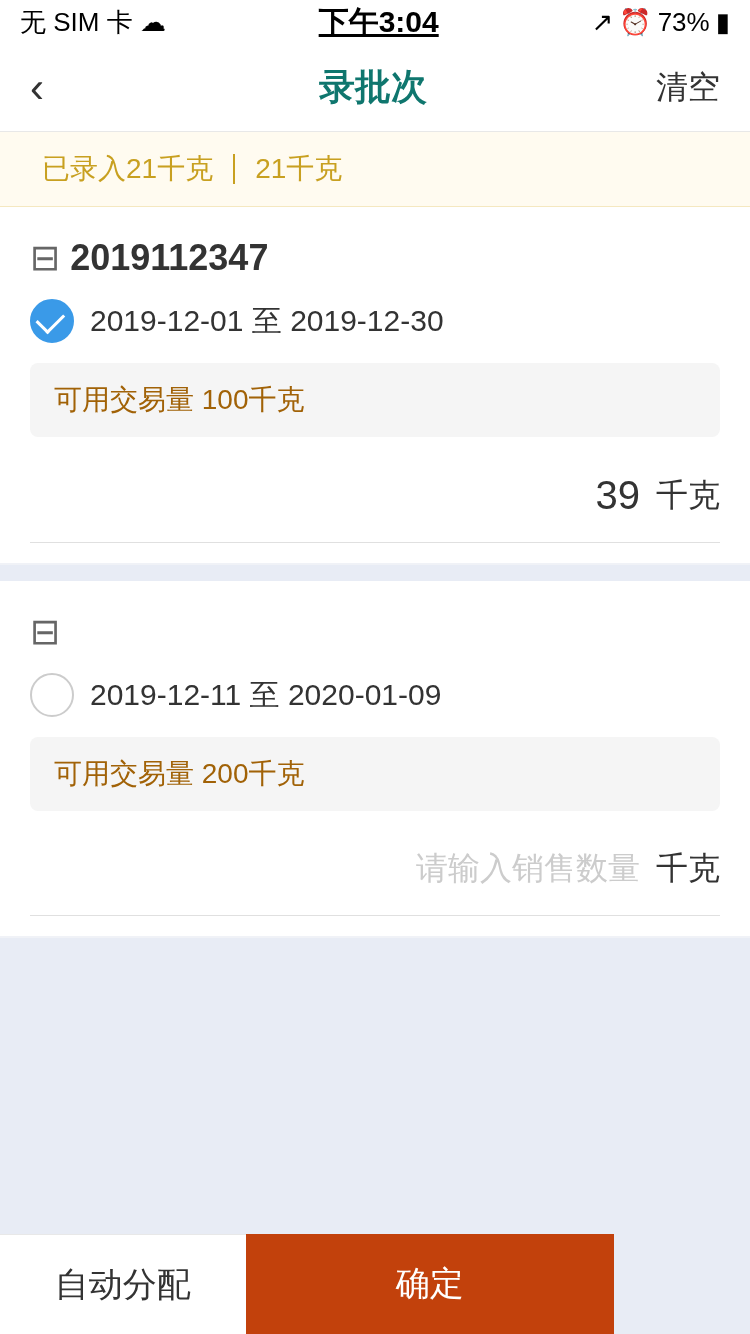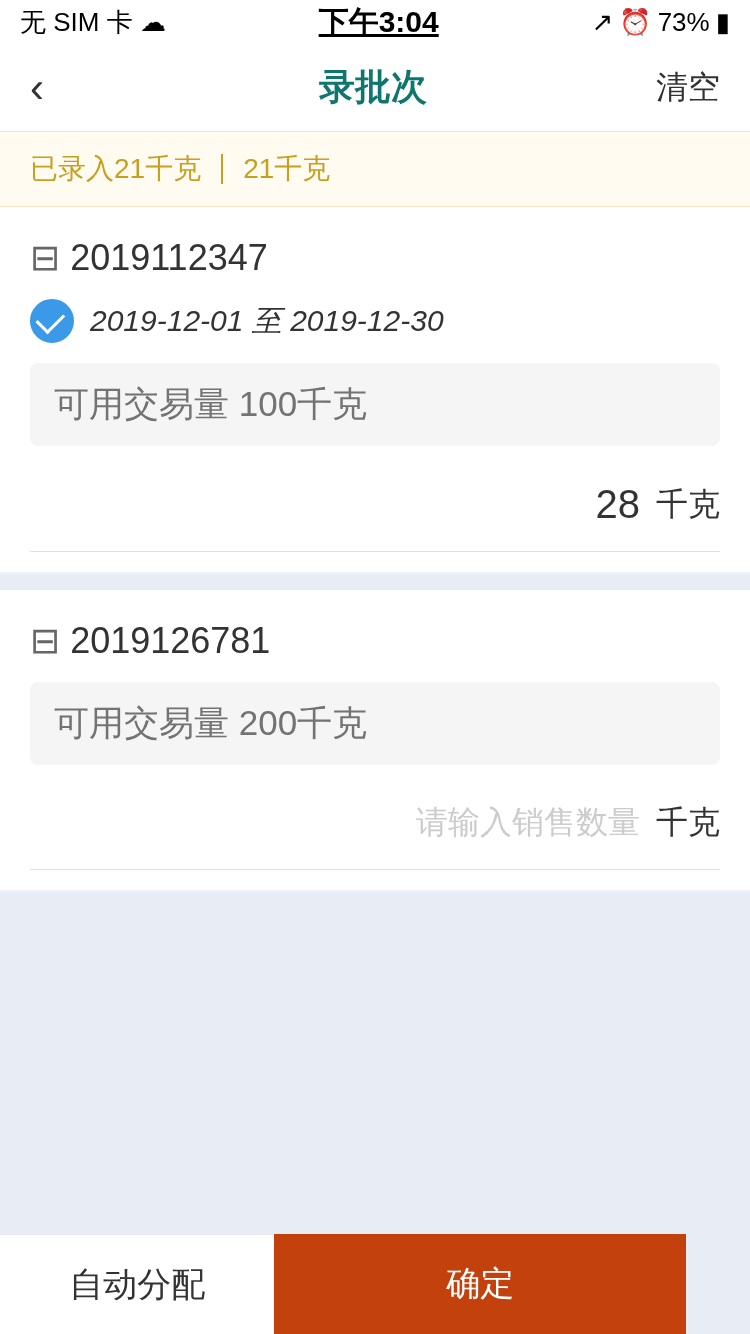--- a/index.html
+++ b/index.html
@@ -70,21 +70,21 @@
     .nav-clear {
       font-size: 32px;
       color: #333;
       cursor: pointer;
     }
 
     
     .info-banner {
       width: 750px;
       background: #fffbf0;
-      padding: 18px 30px;
+      padding: 18px 42px;
       display: flex;
       align-items: center;
       gap: 20px;
       border-bottom: 1px solid #f5e8c0;
     }
     .info-item {
       font-size: 28px;
       color: #c8a020;
     }
     .info-divider {
@@ -104,21 +104,21 @@
       padding: 30px 30px 10px 30px;
       gap: 10px;
     }
     .batch-icon {
       font-size: 36px;
       color: #666;
     }
     .batch-id {
       font-size: 36px;
       color: #333;
-      font-weight: 400;
+      font-weight: 700;
     }
     .card-date-row {
       display: flex;
       align-items: center;
       padding: 10px 30px 10px 30px;
       gap: 16px;
     }
     .checkbox-circle {
       width: 44px;
       height: 44px;
@@ -139,29 +139,28 @@
       width: 22px;
       height: 14px;
       border-left: 3px solid #fff;
       border-bottom: 3px solid #fff;
       transform: rotate(-45deg) translateY(-3px);
       display: block;
     }
     .date-range {
       font-size: 30px;
       color: #333;
-      font-style: italic;
     }
     .available-qty {
       margin: 10px 30px 20px 30px;
       background: #f5f5f5;
       border-radius: 8px;
       padding: 18px 24px;
-      font-size: 35px;
-      color: #737373;
+      font-size: 28px;
+      color: #a16207;
     }
     .qty-input-row {
       display: flex;
       justify-content: flex-end;
       align-items: center;
       padding: 16px 30px 24px 30px;
       gap: 16px;
     }
     .qty-unit {
       font-size: 32px;
@@ -199,21 +198,21 @@
       background: #e8ecf5;
       height: 480px;
       width: 750px;
     }
 
     
     .bottom-bar {
       position: fixed;
       bottom: 0;
       left: 0;
-      width: 686px;
+      width: 614px;
       height: 100px;
       display: flex;
     }
     .btn-auto {
       flex: 1;
       background: #fff;
       border: none;
       font-size: 34px;
       color: #333;
       cursor: pointer;
@@ -260,34 +259,37 @@
   <div class="card-header">
     <span class="batch-icon">⊟</span>
     <span class="batch-id">2019112347</span>
   </div>
   <div class="card-date-row">
     <div class="checkbox-circle checked"></div>
     <span class="date-range">2019-12-01 至 2019-12-30</span>
   </div>
   <div class="available-qty">可用交易量 100千克</div>
   <div class="qty-input-row">
-    <span class="qty-value-entered">28</span>
+    <span class="qty-value-entered">39</span>
     <span class="qty-unit">千克</span>
   </div>
   <div class="input-underline-row">
     <div class="input-underline"></div>
   </div>
 </div>
 
 <div class="section-separator"></div>
 
 <div class="card-section">
   <div class="card-header">
     <span class="batch-icon">⊟</span>
-    <span class="batch-id">2019126781</span>
+  </div>
+  <div class="card-date-row">
+    <div class="checkbox-circle"></div>
+    <span class="date-range">2019-12-11 至 2020-01-09</span>
   </div>
   <div class="available-qty">可用交易量 200千克</div>
   <div class="qty-input-row">
     <span class="qty-placeholder">请输入销售数量</span>
     <span class="qty-unit">千克</span>
   </div>
   <div class="input-underline-row">
     <div class="input-underline"></div>
   </div>
 </div>

